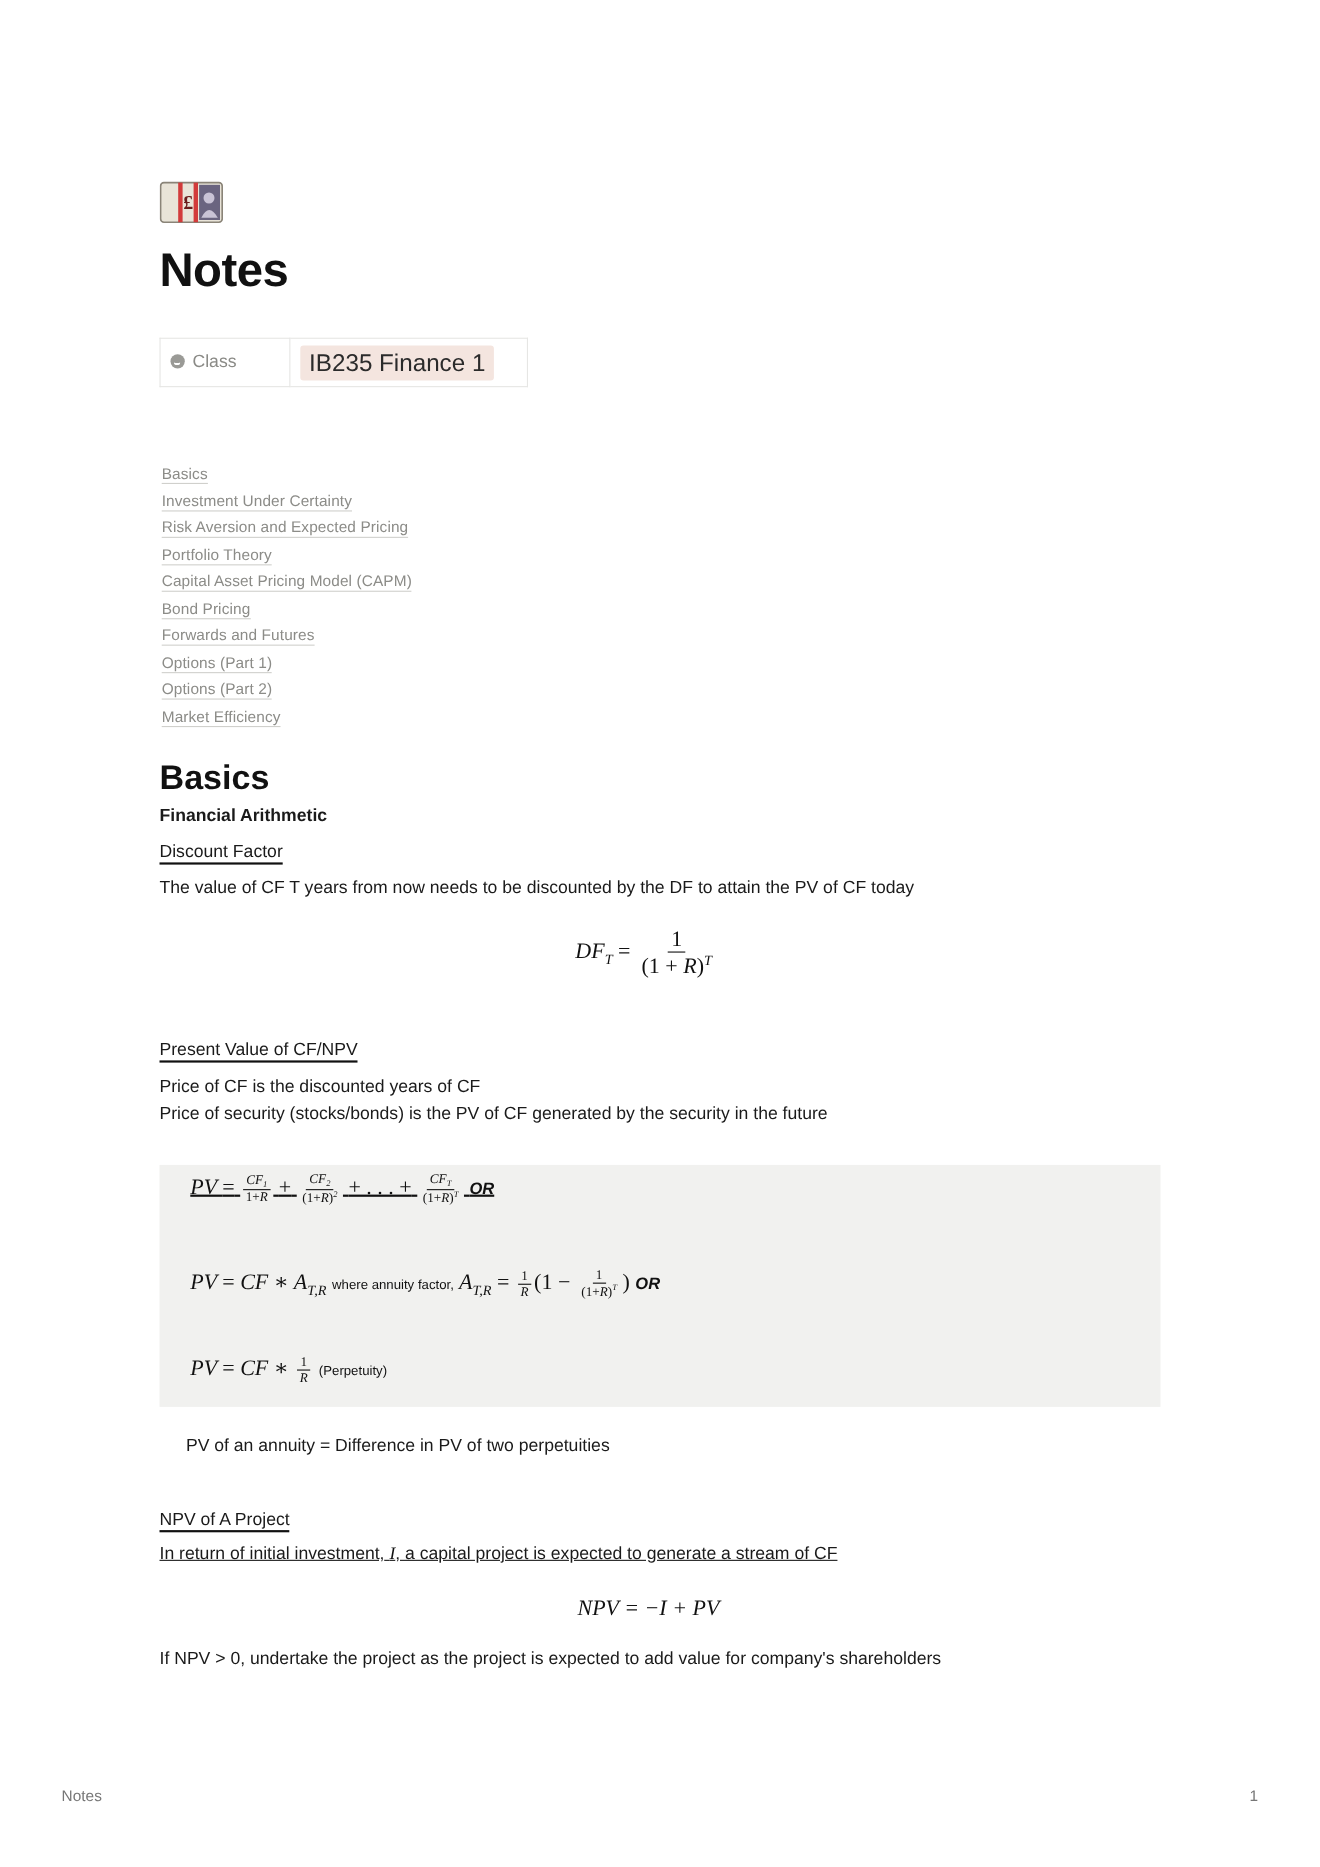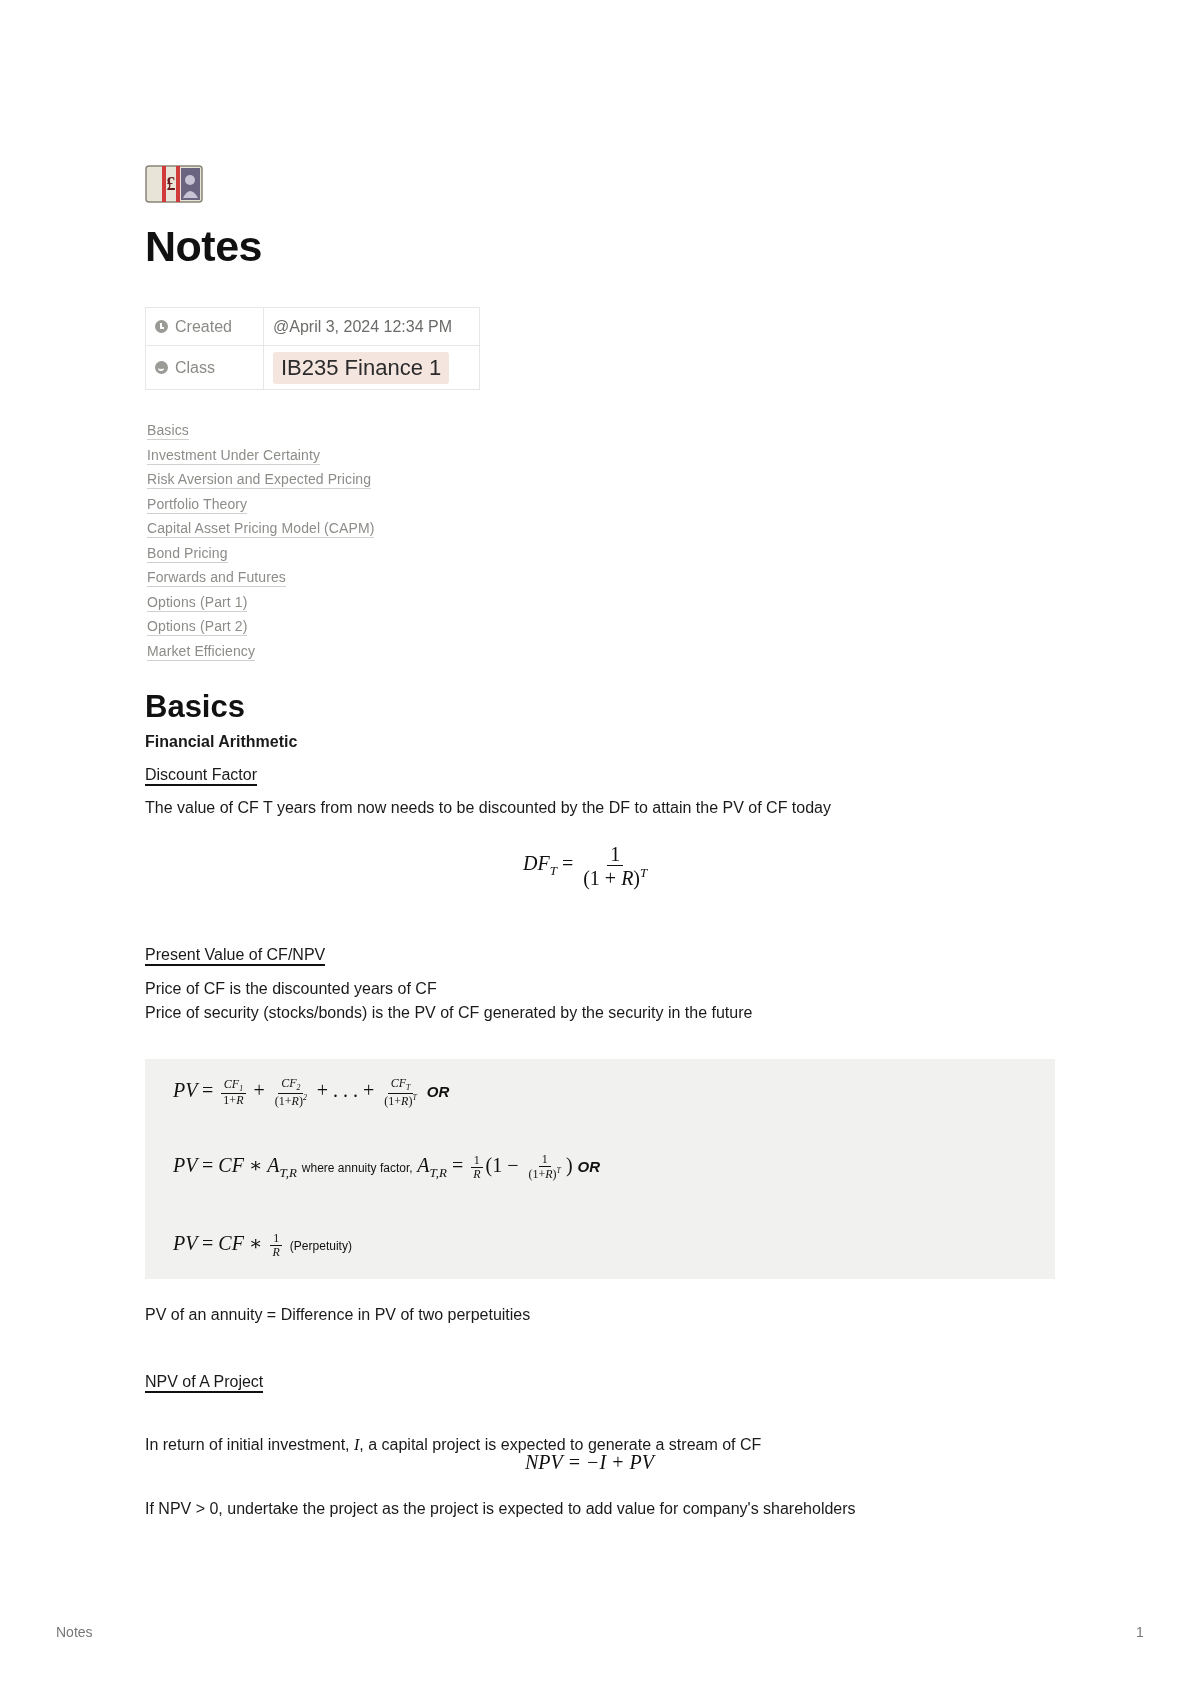--- a/index.html
+++ b/index.html
@@ -125,24 +125,20 @@
       <rect x="17" y="2" width="4" height="36" fill="#d23b3b"></rect>
       <rect x="31" y="2" width="4" height="36" fill="#d23b3b"></rect>
       <text x="26" y="26" font-family="Liberation Serif, serif" font-size="18" font-weight="bold" fill="#6a1d1d" text-anchor="middle">£</text>
     </svg>
   </div>
 
   <h1 class="page-title">Notes</h1>
 
   <table class="props">
     <tbody>
-        <tr>
-      <td class="k"><span class="prop-icon clock"></span><span>Created</span></td>
-      <td class="v">@April 3, 2024 12:34 PM</td>
-    </tr>
     <tr class="r2">
       <td class="k"><span class="prop-icon select"></span><span>Class</span></td>
       <td class="v"><span class="tag">IB235 Finance 1</span></td>
     </tr>
   </tbody>
     </table>
 
   <nav class="toc">
     <a>Basics</a>
     <a>Investment Under Certainty</a>
@@ -169,21 +165,21 @@
         <span class="num up">1</span>
         <span class="den"><span class="up">(1 + </span>R<span class="up">)</span><sup>T</sup></span>
       </span>
   </div>
 
   <div class="block" style="top:946px;"><span class="ul-head">Present Value of CF/NPV</span></div>
   <div class="block" style="top:980px;">Price of CF is the discounted years of CF</div>
   <div class="block" style="top:1004px;">Price of security (stocks/bonds) is the PV of CF generated by the security in the future</div>
 
   <div class="eqbox">
-    <div class="eqline math" style="top:18px;">
+    <div class="eqline math" style="top:6px;text-decoration:underline;">
       PV <span class="up">=</span>
       <span class="frac small">
           <span class="num">CF<sub>1</sub></span>
           <span class="den"><span class="up">1+</span>R</span>
         </span>
       <span class="up">+</span>
       <span class="frac small">
           <span class="num">CF<sub>2</sub></span>
           <span class="den"><span class="up">(1+</span>R<span class="up">)</span><sup>2</sup></span>
         </span>
@@ -213,24 +209,24 @@
     <div class="eqline math" style="top:172px;">
       PV <span class="up">=</span> CF <span class="up">∗</span>
       <span class="frac small">
           <span class="num up">1</span>
           <span class="den">R</span>
         </span>
       <span class="plain">(Perpetuity)</span>
     </div>
   </div>
 
-  <div class="block" style="top:1306px;">PV of an annuity = Difference in PV of two perpetuities</div>
+  <div class="block" style="top:1306px;margin-left:24px;">PV of an annuity = Difference in PV of two perpetuities</div>
 
   <div class="block" style="top:1373px;"><span class="ul-head">NPV of A Project</span></div>
-  <div class="block" style="top:1436px;"><span>In return of initial investment,</span> <span class="math">I</span><span>, a capital project is expected to generate a stream of CF</span></div>
+  <div class="block" style="top:1404px;text-decoration:underline;"><span>In return of initial investment,</span> <span class="math">I</span><span>, a capital project is expected to generate a stream of CF</span></div>
 
   <div class="block math" style="top:1451px; left:380px; font-size:20px;">NPV = −I + PV</div>
 
   <div class="block" style="top:1500px;">If NPV &gt; 0, undertake the project as the project is expected to add value for company's shareholders</div>
 </div>
 
 <div class="footer-left">Notes</div>
 <div class="footer-right">1</div>
 
 </body></html>

